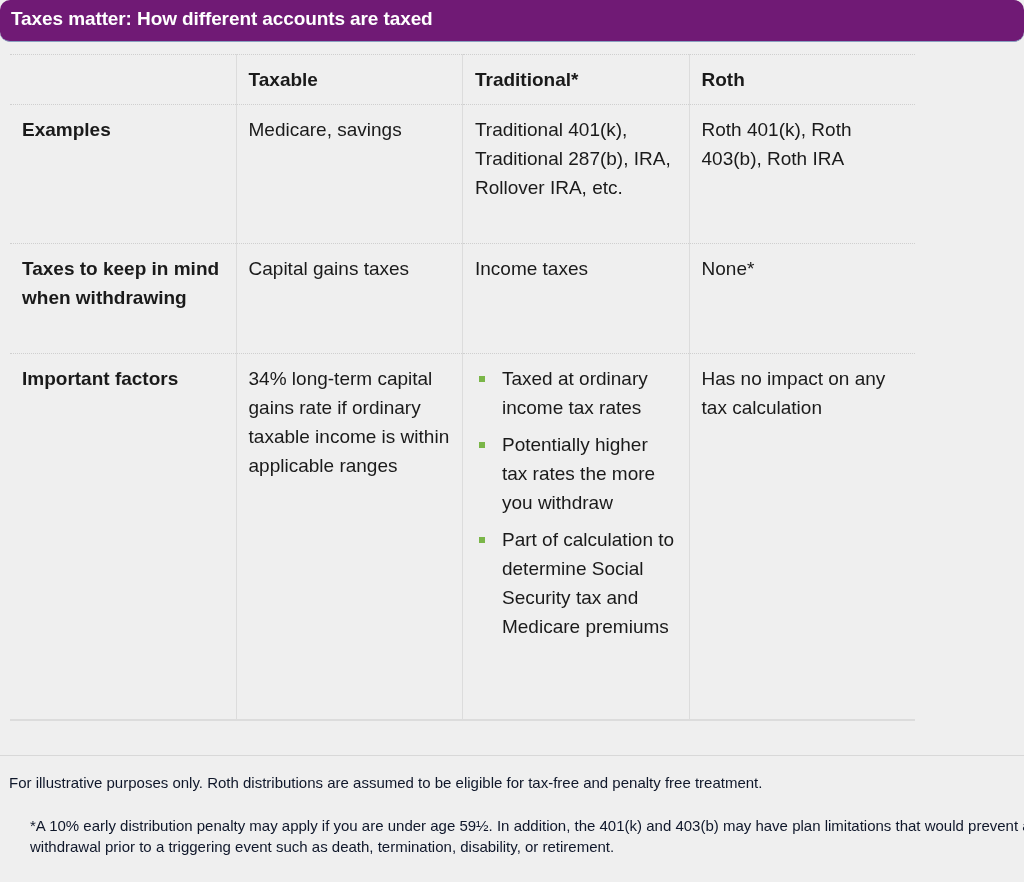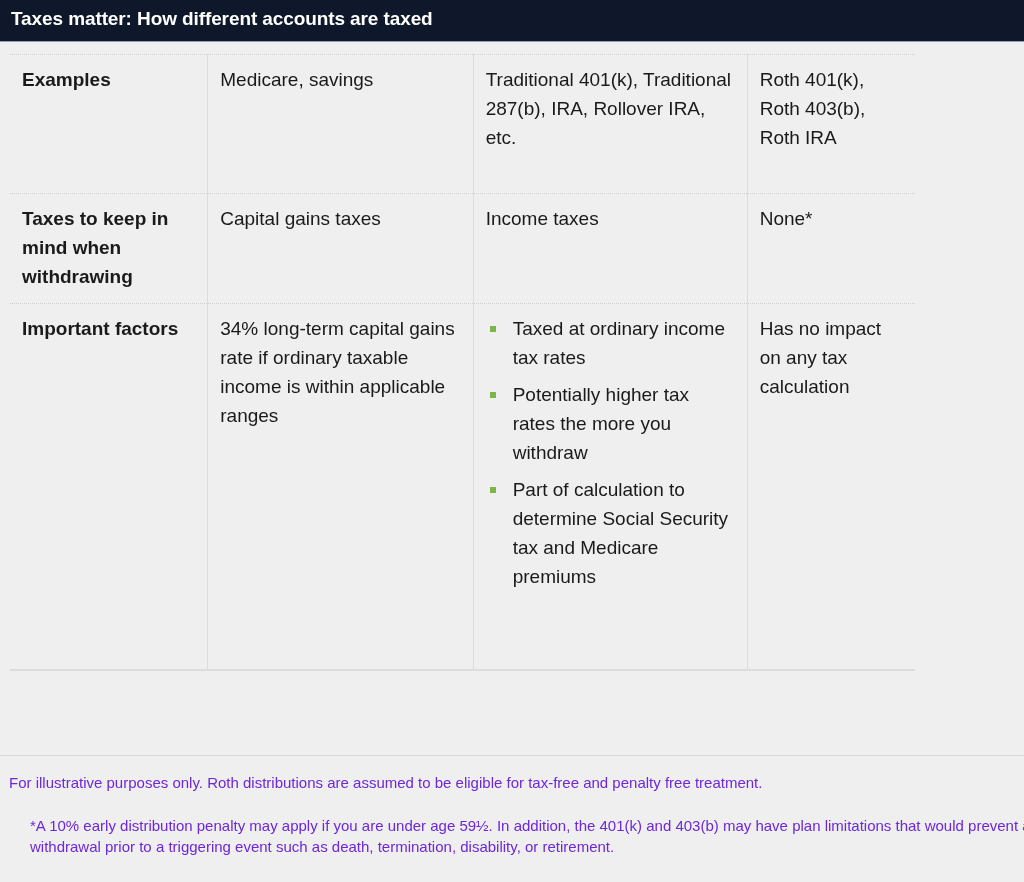--- a/index.html
+++ b/index.html
@@ -1,40 +1,46 @@
 <!DOCTYPE html>
 <html><head>
 <meta charset="utf-8">
 <style>
   html, body { margin:0; padding:0; }
   body { width:1024px; height:882px; background:#efefef; font-family:"Liberation Sans", sans-serif; color:#1a1a1a; position:relative; overflow:hidden; }
-  .header { position:absolute; left:0; top:0; width:1024px; height:41px; background:#0f172a; border-bottom:1px solid #8aa0c0; }
+  .header { position:absolute; left:0; top:0; width:1024px; height:41px; background:#701a75; border-bottom:1px solid #8aa0c0;border-radius:10px; }
   .header-title { position:absolute; left:11px; top:8px; color:#fff; font-weight:bold; font-size:19px; letter-spacing:-0.1px; }
   table.grid { position:absolute; left:10px; top:54px; width:905px; border-collapse:collapse; font-size:19px; line-height:29px; }
   table.grid td { vertical-align:top; padding:10px 12px 10px 12px; border-top:1px dotted #cfcfcf; }
   table.grid td + td { border-left:1px solid #dcdcdc; }
   table.grid tr.last td { border-bottom:2px solid #dcdcdc; }
   .c0 { width:202px; } .c1 { width:202px; } .c2 { width:202px; } .c3 { width:202px; }
   .hdr td { font-weight:bold; padding-top:12px; padding-bottom:10px; }
   .rowlabel { font-weight:bold; }
   ul.bullets { list-style:none; margin:0; padding:0; }
   ul.bullets li { position:relative; padding-left:27px; margin-bottom:8px; }
   ul.bullets li .bullet { position:absolute; left:4px; top:12px; width:6px; height:6px; background:#7ab648; }
   .divider { position:absolute; left:0; top:755px; width:1024px; height:1px; background:#d8d8d8; }
-  .foot { position:absolute; left:9px; font-size:15px; color:#6d28d9; line-height:21px; width:1005px; }
+  .foot { position:absolute; left:9px; font-size:15px; color:#0f172a; line-height:21px; width:1005px; }
 </style>
 </head>
 <body>
 
 <div class="header">
   <div class="header-title">Taxes matter: How different accounts are taxed</div>
 </div>
 
 <table class="grid">
   <tbody>
+      <tr class="hdr">
+    <td class="c0"></td>
+    <td class="c1">Taxable</td>
+    <td class="c2">Traditional*</td>
+    <td class="c3">Roth</td>
+  </tr>
   <tr style="height:139px;">
     <td class="rowlabel">Examples</td>
     <td>Medicare, savings</td>
     <td>Traditional 401(k), Traditional 287(b), IRA, Rollover IRA, etc.</td>
     <td>Roth 401(k), Roth 403(b), Roth IRA</td>
   </tr>
   <tr style="height:110px;">
     <td class="rowlabel">Taxes to keep in mind when withdrawing</td>
     <td>Capital gains taxes</td>
     <td>Income taxes</td>

